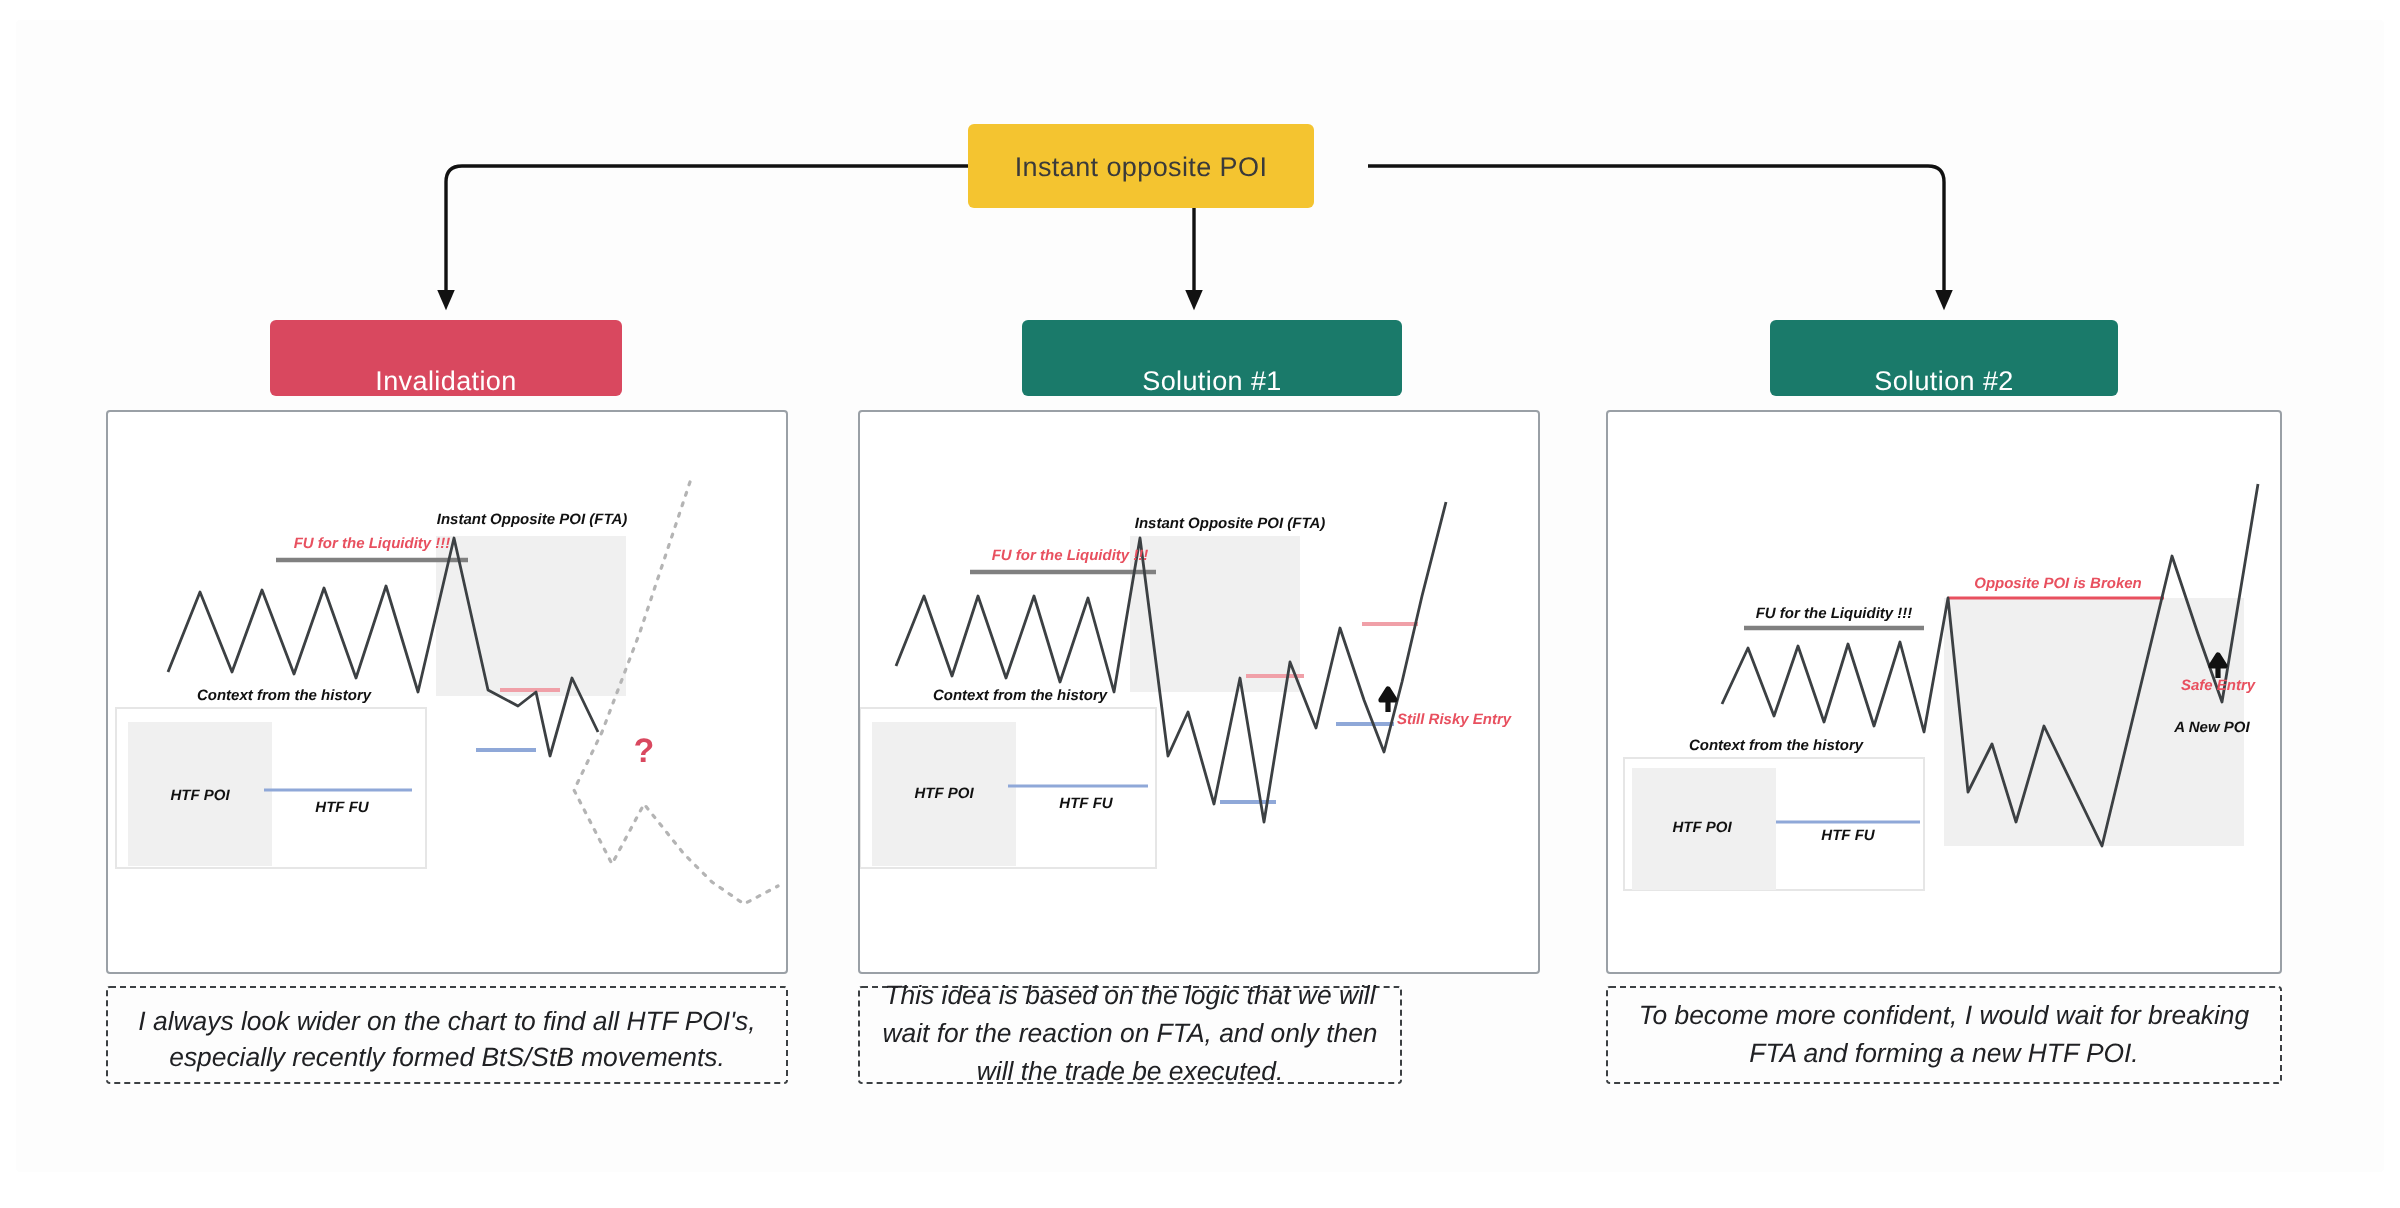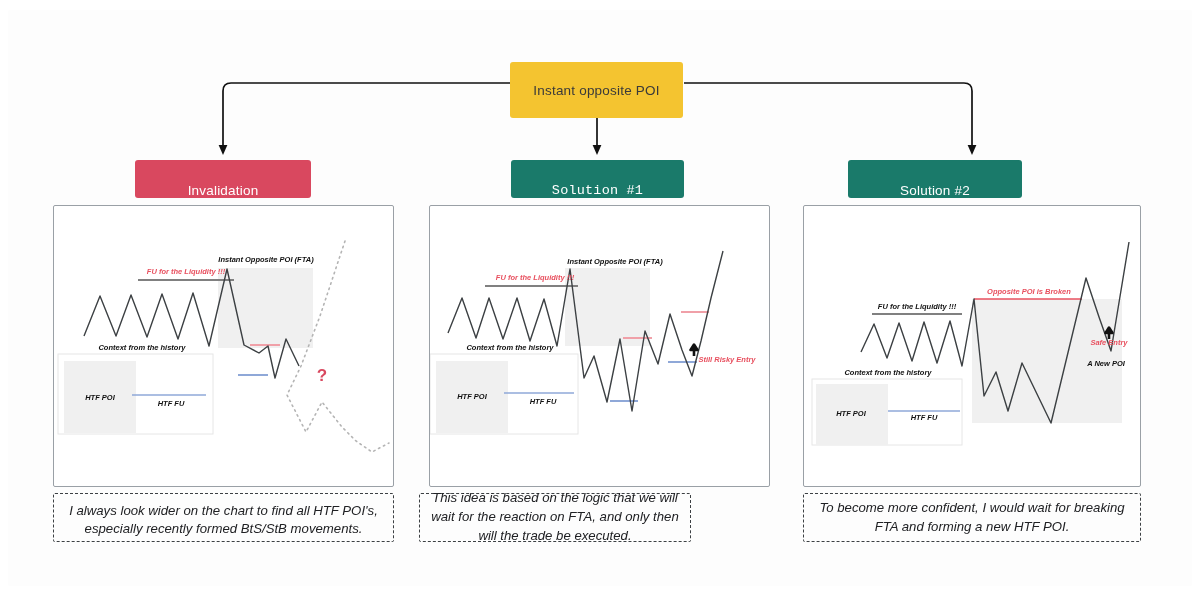--- a/index.html
+++ b/index.html
@@ -19,22 +19,22 @@
     position: absolute;
     left: 8px; top: 10px;
     width: 1184px; height: 576px;
     background: #fdfdfd;
     border-radius: 2px;
   }
 
   
   .node-root {
     position: absolute;
-    left: 510px; top: 62px;
-    width: 173px; height: 56px;
+    left: 484px; top: 62px;
+    width: 173px; height: 42px;
     background: #f4c430;
     border-radius: 3px;
     display: flex; align-items: center; justify-content: center;
     color: #3a3a3a;
     font-size: 13.5px;
     letter-spacing: .2px;
     z-index: 5;
   }
 
   
@@ -43,22 +43,22 @@
     top: 160px;
     height: 38px;
     border-radius: 3px;
     display: flex; align-items: flex-end; justify-content: center;
     color: #ffffff;
     font-size: 13.5px;
     letter-spacing: .2px;
     z-index: 5;
   }
   .node-inval { left: 135px; width: 176px; background: #d9485f; }
-  .node-sol1  { left: 511px; width: 173px; background: #1a7a6a; font-family: Liberation Mono, monospace; }
-  .node-sol2  { left: 848px; width: 174px; background: #1a7a6a; }
+  .node-sol1  { left: 511px; width: 190px; background: #1a7a6a; }
+  .node-sol2  { left: 885px; width: 174px; background: #1a7a6a; }
 
   
   .connectors {
     position: absolute; left: 0; top: 0;
     width: 1200px; height: 604px;
     pointer-events: none;
     z-index: 2;
   }
 
   
@@ -85,21 +85,21 @@
     border-radius: 2px;
     display: flex; align-items: center; justify-content: center;
     text-align: center;
     padding: 2px 10px;
     font-style: italic;
     font-size: 13.2px;
     line-height: 1.42;
     color: #202124;
   }
   .cap-1 { left: 53px; width: 341px; align-items: flex-end; }
-  .cap-2 { left: 419px; width: 272px; }
+  .cap-2 { left: 429px; width: 272px; }
   .cap-3 { left: 803px; width: 338px; }
 
   
   .t-lbl { font-family: "Liberation Sans", sans-serif; font-style: italic; font-weight: bold; }
 </style>
 </head>
 <body>
 
 <div id="root">
 

